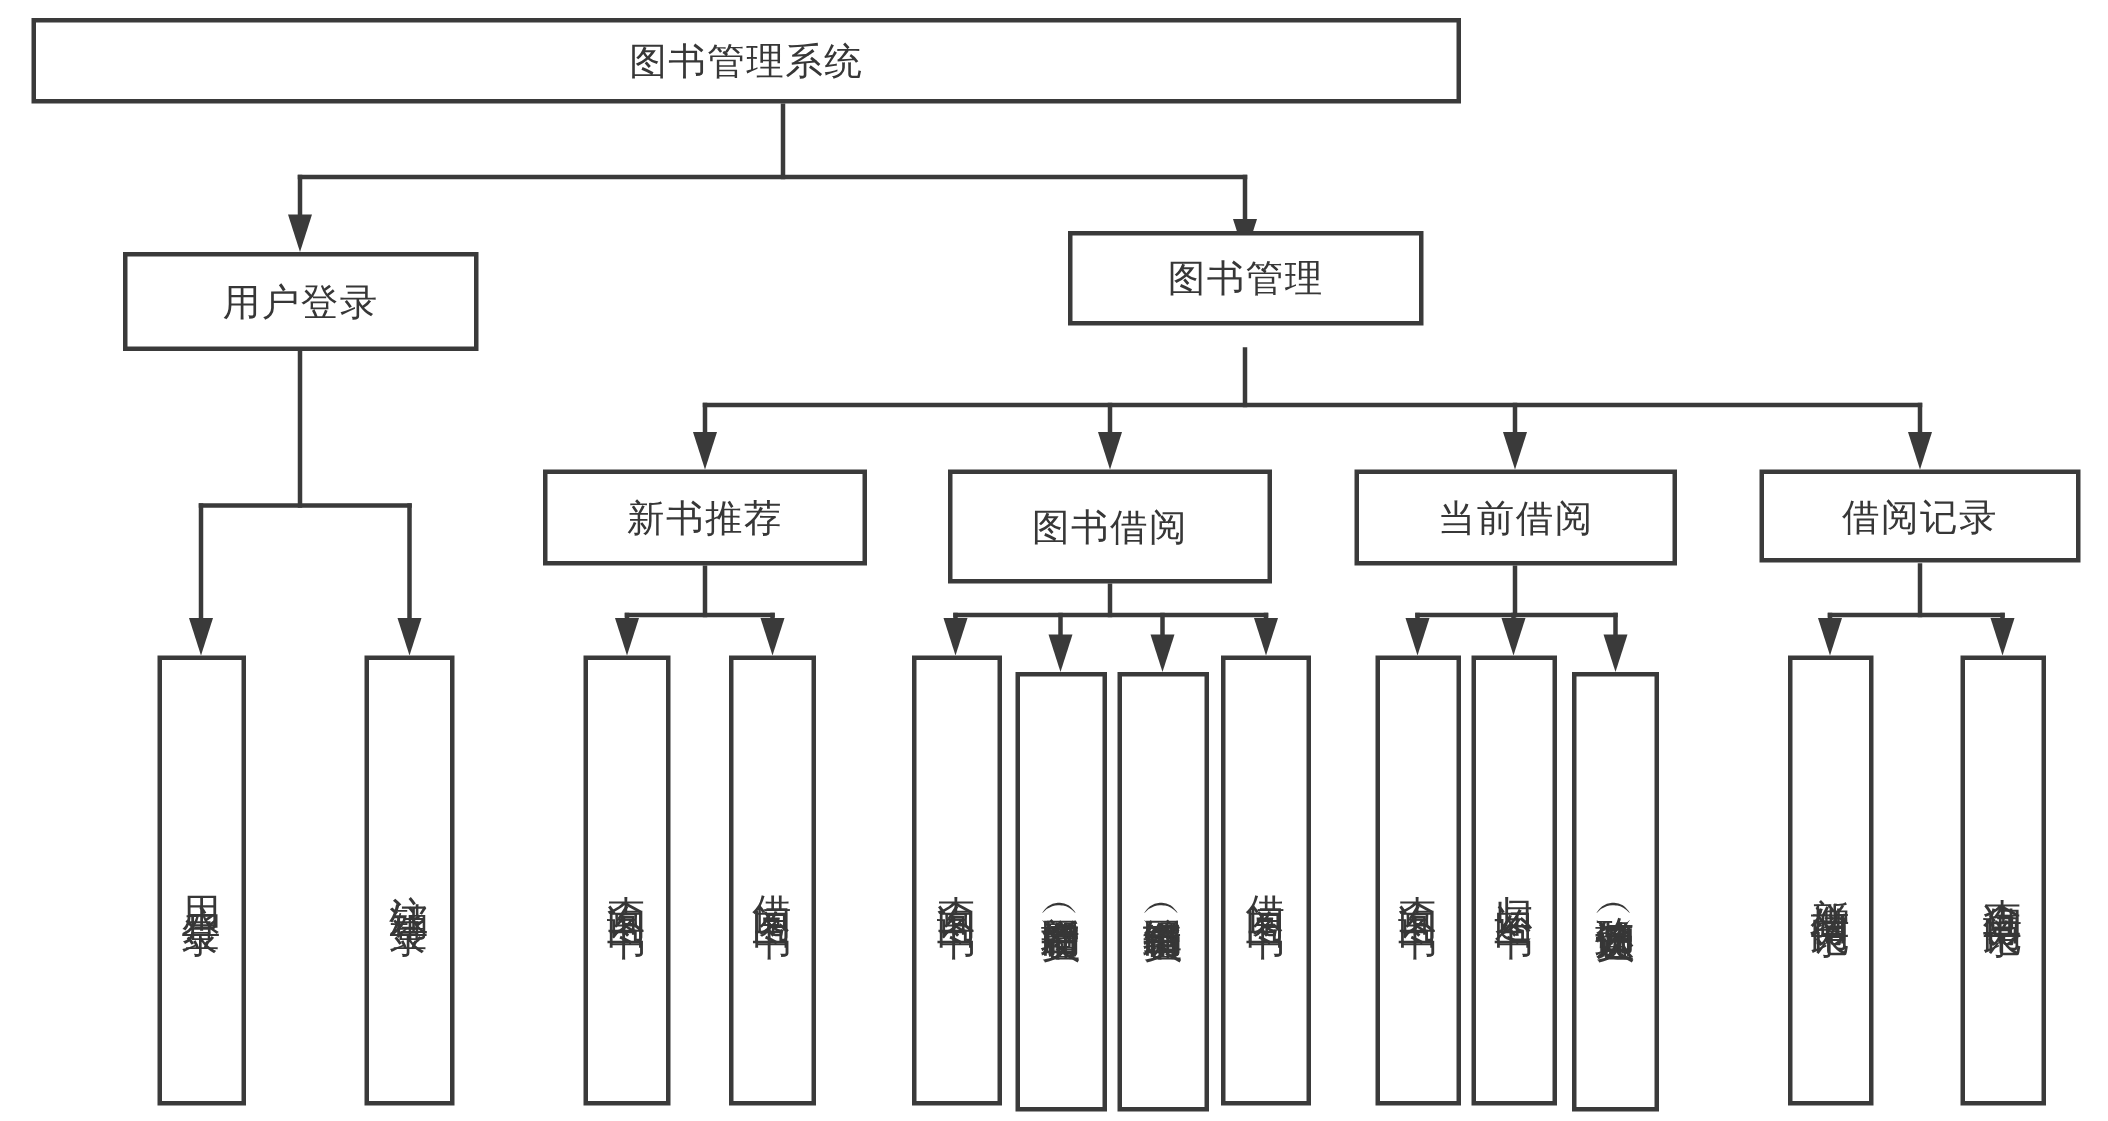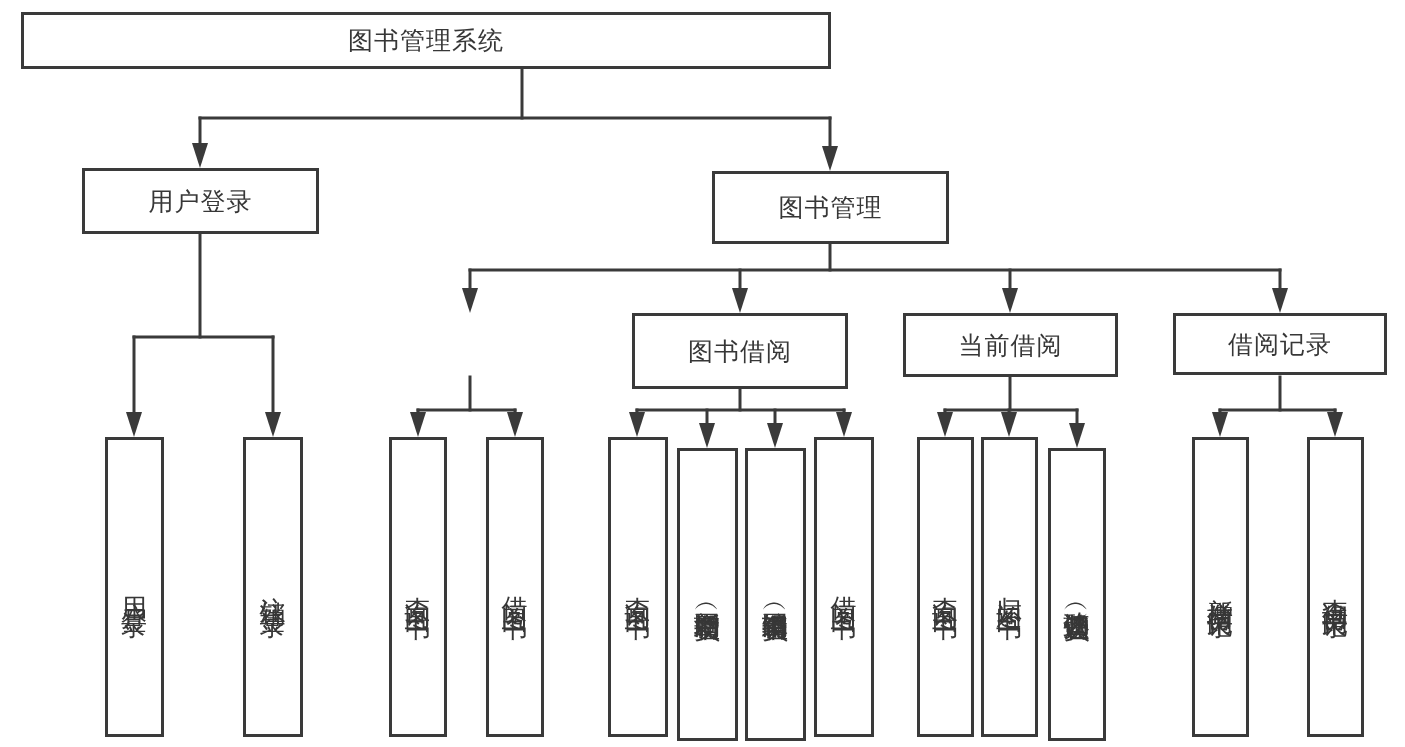--- a/index.html
+++ b/index.html
@@ -82,31 +82,34 @@
       <line x1="1009" y1="410" x2="1009" y2="419" stroke="#3a3a3a" stroke-width="3" stroke-linecap="square"></line>
       <polygon points="1001,412 1017,412 1009,437" fill="#3a3a3a"></polygon>
       <line x1="1077" y1="410" x2="1077" y2="430" stroke="#3a3a3a" stroke-width="3" stroke-linecap="square"></line>
       <polygon points="1069,423 1085,423 1077,448" fill="#3a3a3a"></polygon>
       <line x1="1220" y1="410" x2="1220" y2="419" stroke="#3a3a3a" stroke-width="3" stroke-linecap="square"></line>
       <polygon points="1212,412 1228,412 1220,437" fill="#3a3a3a"></polygon>
       <line x1="1335" y1="410" x2="1335" y2="419" stroke="#3a3a3a" stroke-width="3" stroke-linecap="square"></line>
       <polygon points="1327,412 1343,412 1335,437" fill="#3a3a3a"></polygon>
     </svg>
 
-  <div class="node hnode" style="left:21px; top:12px; width:810px; height:57px">
+  <div class="node hnode" style="left:21px; top:12px; width:953px; height:57px">
     <span>图书管理系统</span>
   </div>
 
   <div class="node hnode" style="left:82px; top:168px; width:237px; height:66px">
     <span>用户登录</span>
   </div>
-  <div class="node hnode" style="left:712px; top:171px; width:237px; height:73px">
+  <div class="node hnode" style="left:712px; top:154px; width:237px; height:63px">
     <span>图书管理</span>
   </div>
 
+  <div class="node hnode" style="left:362px; top:313px; width:216px; height:64px">
+    <span>新书推荐</span>
+  </div>
   <div class="node hnode" style="left:632px; top:313px; width:216px; height:76px">
     <span>图书借阅</span>
   </div>
   <div class="node hnode" style="left:903px; top:313px; width:215px; height:64px">
     <span>当前借阅</span>
   </div>
   <div class="node hnode" style="left:1173px; top:313px; width:214px; height:62px">
     <span>借阅记录</span>
   </div>
 

